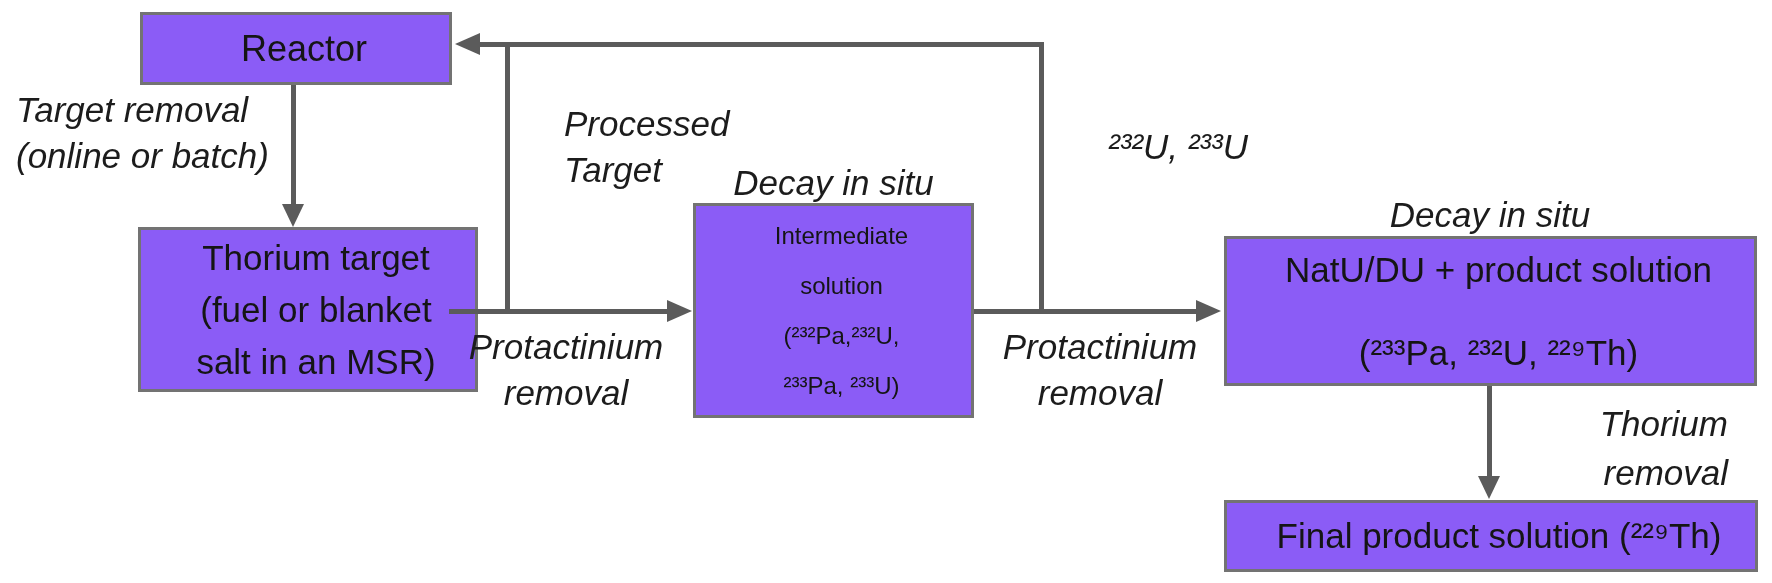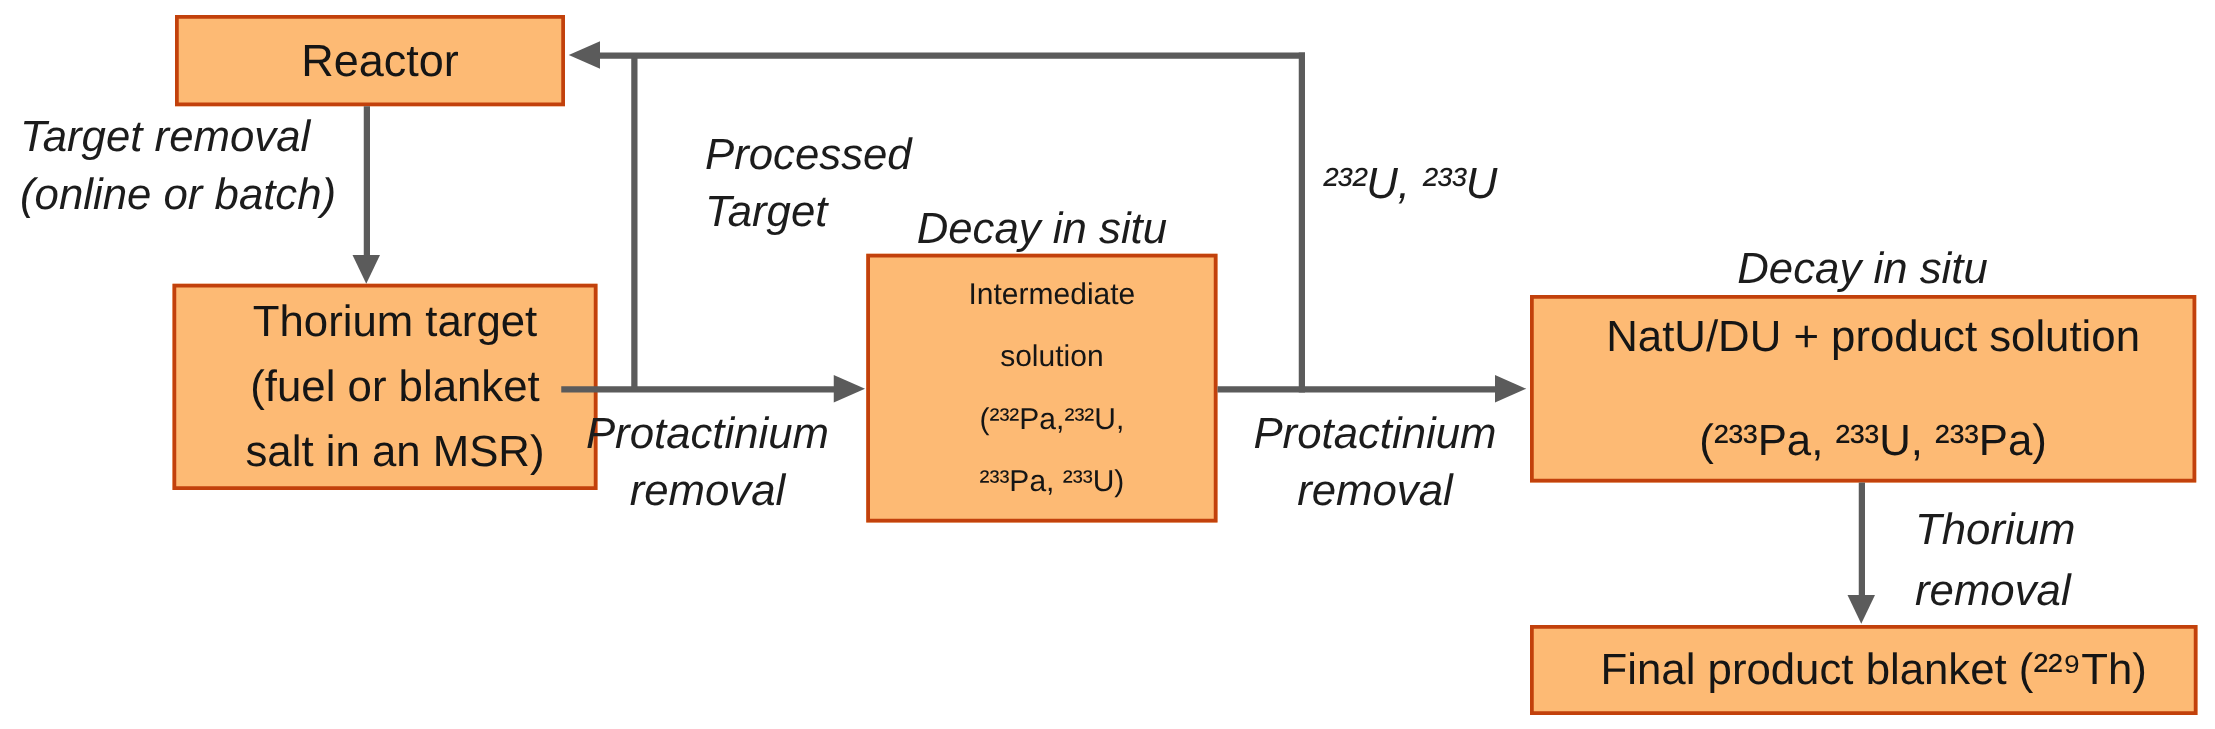--- a/index.html
+++ b/index.html
@@ -8,22 +8,22 @@
     width: 1772px;
     height: 583px;
     background: #ffffff;
     font-family: "Liberation Sans", "DejaVu Sans", sans-serif;
     color: #151515;
     overflow: hidden;
   }
   .box {
     position: absolute;
     box-sizing: border-box;
-    border: 3px solid #c2410c;
-    background: #fdba74;
+    border: 3px solid #737373;
+    background: #8b5cf6;
     display: flex;
     align-items: center;
     justify-content: center;
     text-align: center;
     white-space: pre-line;
     font-size: 35px;
     line-height: 1.42;
     padding-left: 16px;
   }
   .lbl {
@@ -51,24 +51,24 @@
 (fuel or blanket
 salt in an MSR)</div>
 
   <div class="box" style="left:693px; top:203px; width:281px; height:215px; line-height:50px; font-size:24px;">Intermediate
 solution
 (²³²Pa,²³²U,
 ²³³Pa, ²³³U)</div>
 
   <div class="box" style="left:1224px; top:236px; width:533px; height:150px; flex-direction:column; gap:33px;">
     <span>NatU/DU + product solution</span>
-    <span>(²³³Pa, ²³³U, ²³³Pa)</span>
+    <span>(²³³Pa, ²³²U, ²²⁹Th)</span>
   </div>
 
-  <div class="box" style="left:1224px; top:500px; width:534px; height:72px;">Final product blanket (²²⁹Th)</div>
+  <div class="box" style="left:1224px; top:500px; width:534px; height:72px;">Final product solution (²²⁹Th)</div>
 
   <div class="line" style="left:291px; top:85px; width:5px; height:121px;"></div>
   <div class="ah ah-down" style="left:282px; top:204px;"></div>
 
   <div class="line" style="left:449px; top:309px; width:220px; height:5px;"></div>
   <div class="ah ah-right" style="left:667px; top:300px;"></div>
 
   <div class="line" style="left:505px; top:45px; width:5px; height:267px;"></div>
 
   <div class="line" style="left:478px; top:42px; width:566px; height:5px;"></div>
@@ -89,20 +89,20 @@
 Target</div>
 
   <div class="lbl" style="left:700px; top:160px; width:267px; text-align:center;">Decay in situ</div>
 
   <div class="lbl" style="left:446px; top:324px; width:240px; text-align:center;">Protactinium
 removal</div>
 
   <div class="lbl" style="left:985px; top:324px; width:230px; text-align:center;">Protactinium
 removal</div>
 
-  <div class="lbl" style="left:1058px; top:124px;font-style:italic;">²³²U, ²³³U</div>
+  <div class="lbl" style="left:1108px; top:124px;font-style:italic;">²³²U, ²³³U</div>
 
   <div class="lbl" style="left:1340px; top:192px; width:300px; text-align:center;">Decay in situ</div>
 
-  <div class="lbl" style="left:1532px; top:399px; width:160px; text-align:left; line-height:1.4;">Thorium
+  <div class="lbl" style="left:1568px; top:399px; width:160px; text-align:right; line-height:1.4;">Thorium
 removal</div>
 
 </div>
 
 </body></html>

